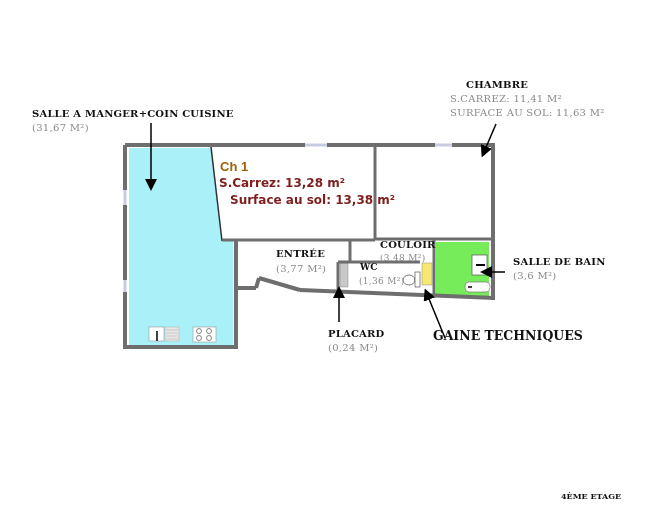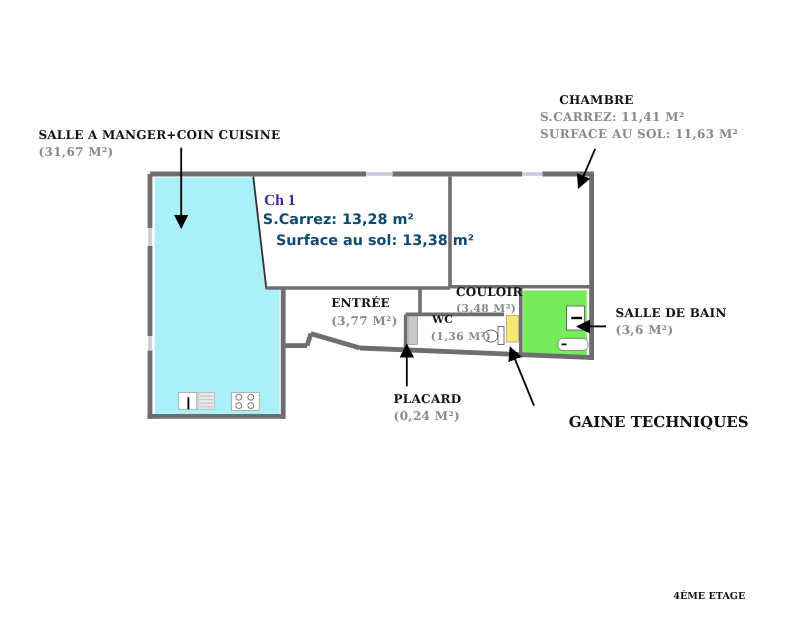--- a/index.html
+++ b/index.html
@@ -1,21 +1,21 @@
 <!DOCTYPE html>
 <html><head>
 <meta charset="utf-8">
 <style>
   html, body { margin:0; padding:0; background:#ffffff; }
   body { width:661px; height:525px; position:relative; overflow:hidden; font-family:"DejaVu Serif", serif; }
   .abs { position:absolute; }
   .lbl-title { font-family:"DejaVu Serif", serif; font-weight:bold; font-size:10px; color:#111; white-space:nowrap; letter-spacing:0.2px; }
-  .lbl-sub { font-family:"DejaVu Serif", serif; font-weight:bold; font-size:10px; color:#8a8a8a; white-space:nowrap; letter-spacing:0.3px; }
-  .ch1-title { font-family:Liberation Serif, serif; font-weight:bold; font-size:13px; color:#4c1d95; white-space:nowrap; }
-  .ch1-sub { font-family:"DejaVu Sans", sans-serif; font-weight:bold; font-size:12px; color:#0c4a6e; white-space:nowrap; }
+  .lbl-sub { font-family:"DejaVu Serif", serif; font-weight:normal; font-size:10px; color:#8a8a8a; white-space:nowrap; letter-spacing:0.3px; }
+  .ch1-title { font-family:Liberation Sans, sans-serif; font-weight:bold; font-size:13px; color:#a16207; white-space:nowrap; }
+  .ch1-sub { font-family:"DejaVu Sans", sans-serif; font-weight:bold; font-size:12px; color:#7f1d1d; white-space:nowrap; }
   .gaine { font-family:"DejaVu Serif", serif; font-weight:bold; font-size:12.5px; color:#111; white-space:nowrap; }
   .etage { font-family:"DejaVu Serif", serif; font-weight:bold; font-size:8px; color:#111; white-space:nowrap; }
   svg.plan { position:absolute; left:0; top:0; }
 </style>
 </head>
 <body>
 
 <svg class="plan" width="661" height="525" viewBox="0 0 661 525">
   <defs>
     <marker id="ah" markerWidth="8" markerHeight="8" refX="4" refY="4" orient="auto">
@@ -139,15 +139,15 @@
 
 <div class="abs lbl-title" style="left:360px;top:262px;font-size:9px;">WC</div>
 <div class="abs lbl-sub" style="left:359px;top:276px;font-size:9px;">(1,36 M²)</div>
 
 <div class="abs lbl-title" style="left:513px;top:256px;">SALLE DE BAIN</div>
 <div class="abs lbl-sub" style="left:513px;top:270px;">(3,6 M²)</div>
 
 <div class="abs lbl-title" style="left:328px;top:328px;">PLACARD</div>
 <div class="abs lbl-sub" style="left:328px;top:342px;">(0,24 M²)</div>
 
-<div class="abs gaine" style="left:433px;top:344px;margin-left:41px;">GAINE TECHNIQUES</div>
+<div class="abs gaine" style="left:433px;top:328px;">GAINE TECHNIQUES</div>
 
 <div class="abs etage" style="left:561px;top:491px;">4ÈME ETAGE</div>
 
 </body></html>

